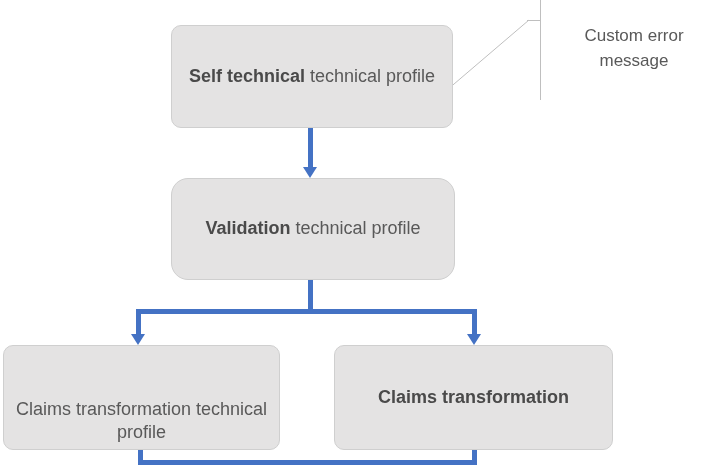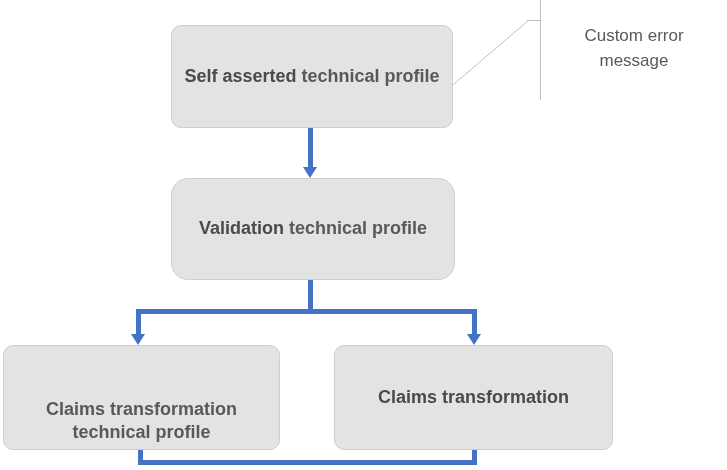--- a/index.html
+++ b/index.html
@@ -26,21 +26,21 @@
     display: flex;
     align-items: center;
     justify-content: center;
     text-align: center;
     color: #595959;
     line-height: 1.30;
     padding: 0 10px;
   }
   .box .txt { display: block; width: 100%; }
   .b-strong { font-weight: bold; color: #4a4a4a; }
-  .b-normal { font-weight: bold; margin-top: 47px; }
+  .b-normal { font-weight: normal; margin-top: 47px; }
 
   #box-self-asserted      { left: 171px; top: 25px;  width: 282px; height: 103px; font-size: 18px; }
   #box-validation         { left: 171px; top: 178px; width: 284px; height: 102px; font-size: 18px; border-radius: 17px; }
   #box-claims-tp          { left: 3px;   top: 345px; width: 277px; height: 105px; font-size: 18px; }
   #box-claims-transform   { left: 334px; top: 345px; width: 279px; height: 105px; font-size: 18px; }
 
   
   .blue-line {
     position: absolute;
     background: #4472c4;
@@ -119,21 +119,21 @@
   <div class="arrow-up" id="conn-loop-head"></div>
 
   <div class="gray-line" id="callout-vbar"></div>
   <div class="gray-line" id="callout-hstub"></div>
   <svg id="callout-diagonal" viewBox="0 0 82 70" width="82" height="70">
     <line x1="0" y1="70" x2="82" y2="0" stroke="#bfbfbf" stroke-width="1"></line>
   </svg>
   <div id="callout-label">Custom error message</div>
 
   <div class="box" id="box-self-asserted">
-    <span class="txt"><span class="b-strong">Self asserted</span><span class="b-normal"> technical profile</span></span>
+    <span class="txt"><span class="b-strong">Self technical</span><span class="b-normal"> technical profile</span></span>
   </div>
 
   <div class="box" id="box-validation">
     <span class="txt"><span class="b-strong">Validation</span><span class="b-normal"> technical profile</span></span>
   </div>
 
   <div class="box" id="box-claims-transform">
     <span class="txt b-strong">Claims transformation</span>
   </div>
 

